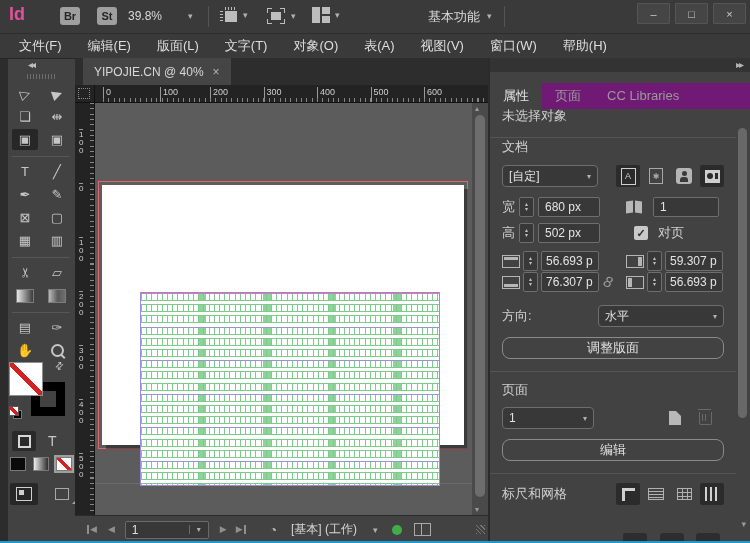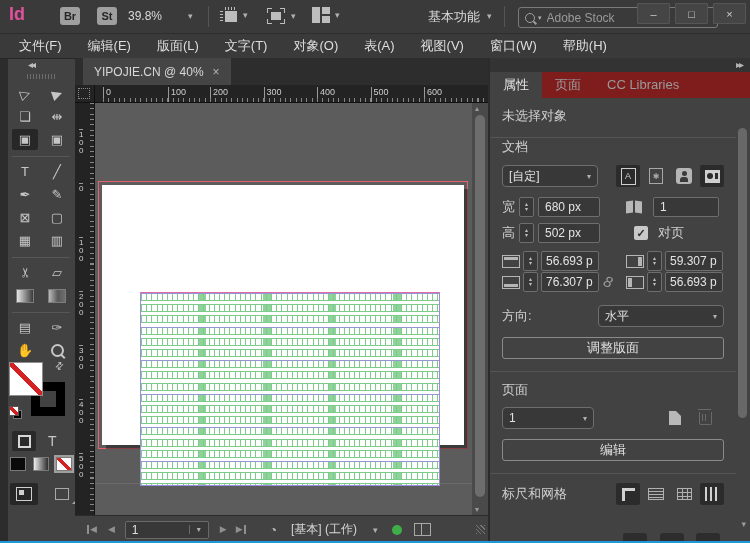--- a/index.html
+++ b/index.html
@@ -151,37 +151,37 @@
   #preflight-dot{margin-left:15px;width:10px;height:10px;border-radius:50%;background:#3fae49;}
   #spread-view-icon{margin-left:12px;width:15px;height:11px;border:1px solid #a8a8a8;position:relative;}
   #spread-view-icon::after{content:'';position:absolute;left:6px;top:0;bottom:0;width:1px;background:#a8a8a8;}
   #size-grip{margin-left:auto;margin-right:3px;width:9px;height:9px;
       background:repeating-linear-gradient(45deg,#777 0 1px,transparent 1px 3px);}
 
   
   #right-panel{position:absolute;left:488px;top:58px;width:262px;height:485px;background:#424242;border-left:2px solid #2b2b2b;box-sizing:border-box;}
   #panel-top{position:absolute;left:0;top:0;right:0;height:14px;background:#333;}
   #panel-expand{position:absolute;right:8px;top:1px;font-size:10px;color:#b5b5b5;letter-spacing:-2px;}
-  #panel-tabs{position:absolute;left:0;top:14px;right:0;height:26px;background:#7f1d1d;display:flex;}
+  #panel-tabs{position:absolute;left:0;top:25px;right:0;height:26px;background:#701a75;display:flex;}
   .ptab{padding:0 13px;line-height:26px;font-size:13px;color:#9a9a9a;}
   .ptab.active{background:#424242;color:#e6e6e6;}
   #panel-body{position:absolute;left:12px;top:40px;width:222px;bottom:0;font-size:13px;}
   .p-label{color:#cfcfcf;}
   .p-divider{height:1px;background:#555;margin:0 -12px;}
   .p-row{display:flex;align-items:center;}
   .field{background:#383838;border:1px solid #6e6e6e;border-radius:2px;color:#e3e3e3;font-size:12px;height:20px;
       box-sizing:border-box;padding:0 6px;font-family:"Liberation Sans",sans-serif;outline:none;}
   .dropdown{background:#383838;border:1px solid #6e6e6e;border-radius:4px;height:22px;display:flex;align-items:center;
       box-sizing:border-box;padding:0 6px;color:#e3e3e3;font-size:12px;}
   .dropdown .dd{margin-left:auto;font-size:8px;color:#b0b0b0;padding-left:6px;}
   .stepper{width:15px;height:20px;background:#383838;border:1px solid #6e6e6e;border-radius:2px;box-sizing:border-box;
       display:flex;flex-direction:column;align-items:center;justify-content:center;color:#bdbdbd;font-size:6px;line-height:5px;flex:none;}
   .icon-btn{width:24px;height:22px;border-radius:2px;display:flex;align-items:center;justify-content:center;flex:none;}
   .icon-btn.pressed{background:#2b2b2b;}
-  .p-btn{height:22px;border:1px solid #8a8a8a;border-radius:3px;background:transparent;color:#e0e0e0;font-size:13px;
+  .p-btn{height:22px;border:1px solid #8a8a8a;border-radius:8px;background:transparent;color:#e0e0e0;font-size:13px;
       width:100%;display:flex;align-items:center;justify-content:center;box-sizing:border-box;font-family:"Liberation Sans",sans-serif;}
   .checkbox{width:14px;height:14px;background:#c9c9c9;border-radius:2px;color:#333;font-size:11px;font-weight:bold;
       display:flex;align-items:center;justify-content:center;flex:none;}
   
   .di-a{width:13px;height:15px;border:1px solid #cfcfcf;color:#cfcfcf;font-size:9px;display:flex;align-items:center;justify-content:center;}
   .di-star{width:12px;height:14px;border:1px solid #a8a8a8;color:#a8a8a8;font-size:8px;display:flex;align-items:center;justify-content:center;}
   .di-person{width:16px;height:16px;background:#b5b5b5;border-radius:3px;position:relative;}
   .di-person::before{content:'';position:absolute;left:5.5px;top:3px;width:5px;height:5px;border-radius:50%;background:#3a3a3a;}
   .di-person::after{content:'';position:absolute;left:4px;top:9px;width:8px;height:5px;border-radius:3px 3px 0 0;background:#3a3a3a;}
   .di-alt{width:15px;height:13px;background:#cfcfcf;position:relative;}
@@ -234,25 +234,20 @@
     <span class="tb-ic" id="ic-screen"></span>
     <span class="chev">▾</span>
   </div>
   <div class="tb-group" style="left:312px">
     <span class="tb-ic" id="ic-arrange"></span>
     <span class="chev">▾</span>
   </div>
   <div id="workspace">基本功能</div>
   <span id="workspace-chev" class="chev">▾</span>
   <div class="vsep" style="left:504px"></div>
-  <div id="search-box">
-    <span id="search-glass"></span>
-    <span class="chev" style="font-size:7px">▾</span>
-    <input placeholder="Adobe Stock" style="">
-  </div>
   <div id="win-controls">
     <div class="win-btn">–</div>
     <div class="win-btn">□</div>
     <div class="win-btn">×</div>
   </div>
 </div>
 
 <div id="menu-bar">
     <div class="menu-item">文件(F)</div>
     <div class="menu-item">编辑(E)</div>
@@ -396,21 +391,21 @@
     <div id="doc-tab">
       <span>YIPOJIE.CN @ 40%</span>
       <span id="tab-close">×</span>
     </div>
   </div>
   <div id="ruler-corner">
       <span></span>
     </div>
   <div id="h-ruler">
       <div class="hrl" style="left: 8px;">0</div>
-      <div class="hrl" style="left: 73px;">100</div>
+      <div class="hrl" style="left: 65px;">100</div>
       <div class="hrl" style="left: 115px;">200</div>
       <div class="hrl" style="left: 168.5px;">300</div>
       <div class="hrl" style="left: 222px;">400</div>
       <div class="hrl" style="left: 275.5px;">500</div>
       <div class="hrl" style="left: 329px;">600</div>
     </div>
   <div id="v-ruler">
       <div class="vrl" style="top: 26px;">
         <span>1</span>
         <span>0</span>

